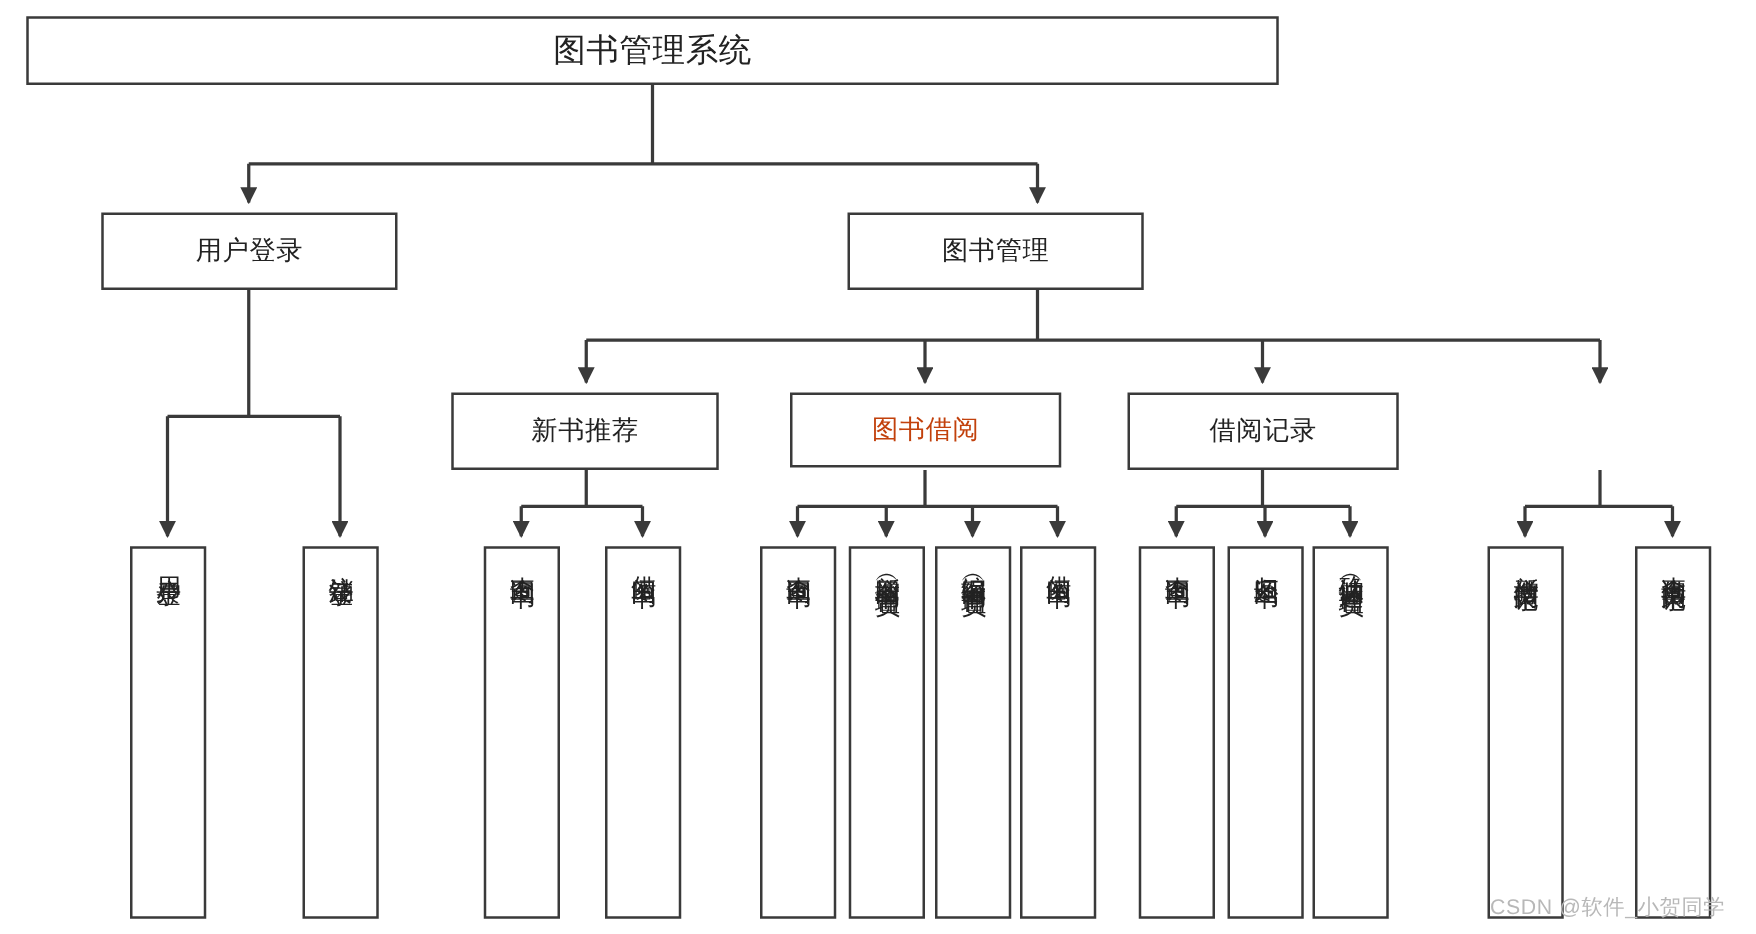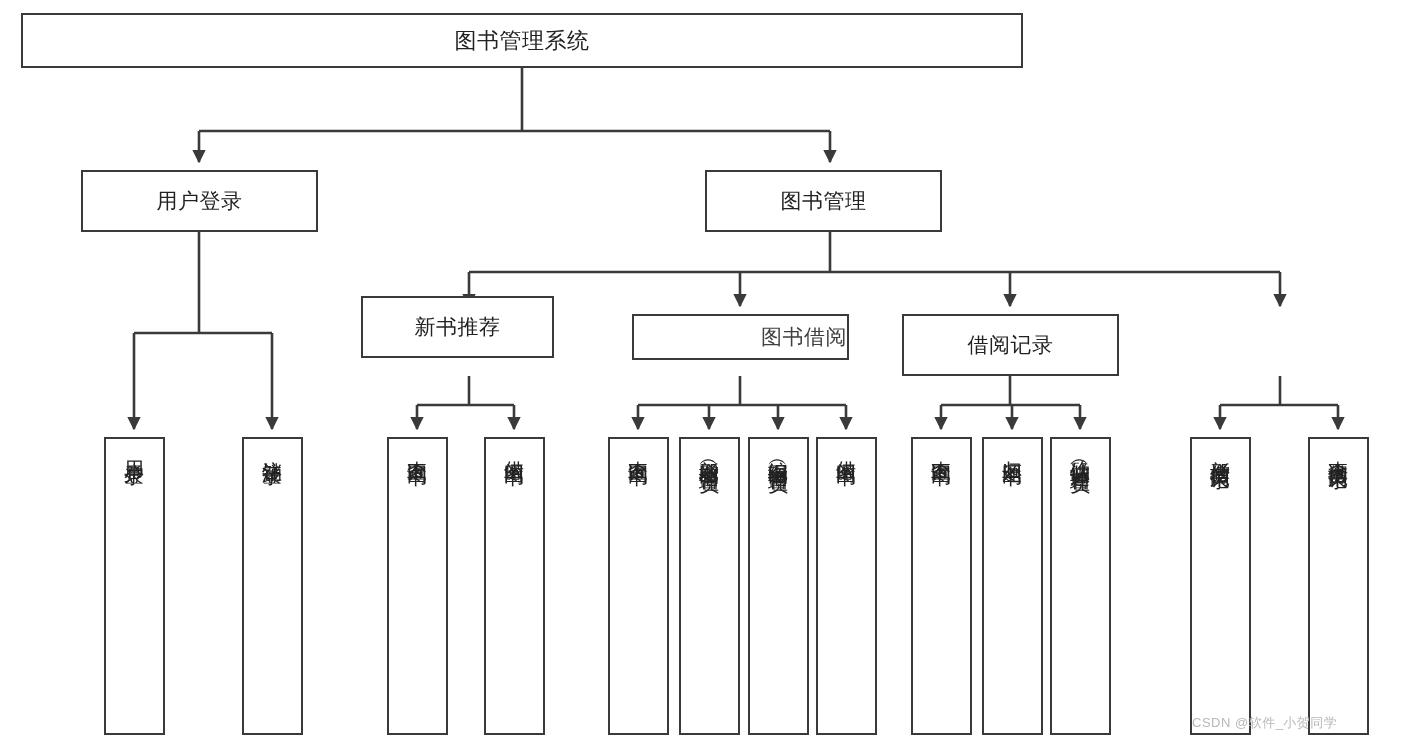--- a/index.html
+++ b/index.html
@@ -51,25 +51,25 @@
     padding-top: 6px;
   }
   .node.vertical .node-label {
     writing-mode: vertical-rl;
     text-orientation: upright;
     font-size: 20px;
     letter-spacing: 2px;
     line-height: 1;
     white-space: nowrap;
   }
-  .node.root .node-label { font-size: 22px; }
+  .node.root .node-label { font-size: 26px; }
   .watermark {
     position: absolute;
     color: #b8b8b8;
-    font-size: 13px;
+    font-size: 17px;
     letter-spacing: 0.5px;
     white-space: nowrap;
     z-index: 5;
     text-align: center;
   }
 </style>
 </head>
 <body>
 
 <div id="canvas" style="background: rgb(255, 255, 255);">
@@ -124,28 +124,28 @@
     </g>
   </svg>
 
   <div class="node horizontal root" style="left: 21px; top: 13px; width: 1002px; height: 55px; border-color: rgb(58, 58, 58); color: rgb(34, 34, 34);">
     <span class="node-label">图书管理系统</span>
   </div>
 
   <div class="node horizontal" style="left: 81px; top: 170px; width: 237px; height: 62px; border-color: rgb(58, 58, 58); color: rgb(34, 34, 34);">
     <span class="node-label">用户登录</span>
   </div>
-  <div class="node horizontal" style="left: 705px; top: 170px; width: 237px; height: 62px; border-color: rgb(58, 58, 58); color: rgb(34, 34, 34);">
+  <div class="node horizontal" style="left: 678px; top: 170px; width: 237px; height: 62px; border-color: rgb(58, 58, 58); color: rgb(34, 34, 34);">
     <span class="node-label">图书管理</span>
   </div>
 
-  <div class="node horizontal" style="left: 361px; top: 296px; width: 193px; height: 62px; border-color: rgb(58, 58, 58); color: rgb(34, 34, 34);">
+  <div class="node horizontal" style="left: 361px; top: 314px; width: 214px; height: 62px; border-color: rgb(58, 58, 58); color: rgb(34, 34, 34);">
     <span class="node-label">新书推荐</span>
   </div>
-  <div class="node horizontal" style="left: 632px; top: 314px; width: 217px; height: 46px; border-color: rgb(58, 58, 58); color: #404040; justify-content: flex-end;">
+  <div class="node horizontal" style="left: 632px; top: 314px; width: 217px; height: 60px; border-color: rgb(58, 58, 58); color: #c2410c;">
     <span class="node-label">图书借阅</span>
   </div>
   <div class="node horizontal" style="left: 902px; top: 314px; width: 217px; height: 62px; border-color: rgb(58, 58, 58); color: rgb(34, 34, 34);">
     <span class="node-label">借阅记录</span>
   </div>
 
   <div class="node vertical" style="left: 104px; top: 437px; width: 61px; height: 298px; border-color: rgb(58, 58, 58); color: rgb(34, 34, 34);">
     <span class="node-label">用户登录</span>
   </div>
   <div class="node vertical" style="left: 242px; top: 437px; width: 61px; height: 298px; border-color: rgb(58, 58, 58); color: rgb(34, 34, 34);">

